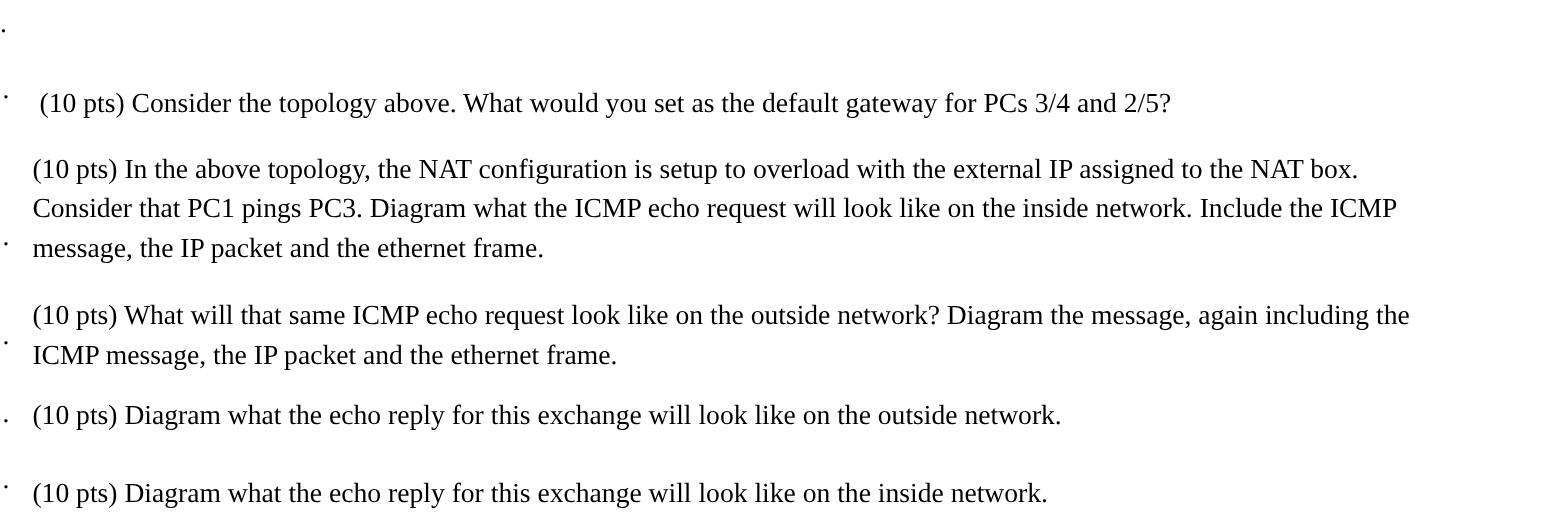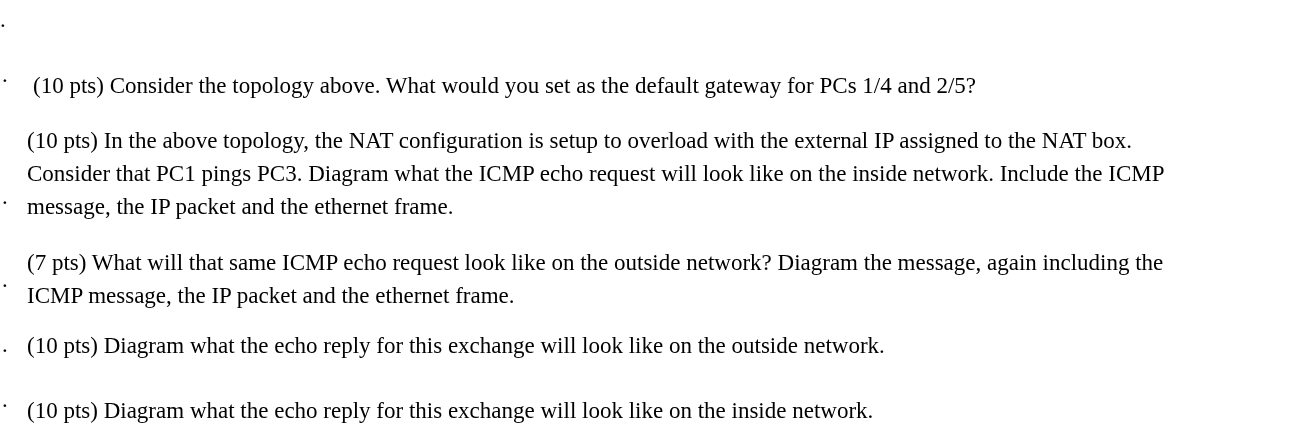--- a/index.html
+++ b/index.html
@@ -37,33 +37,33 @@
   #q3 { top: 180px; }
   #q4 { top: 263px; }
   #q5 { top: 328px; }
   #q6 { top: 383px; }
 </style>
 </head>
 <body>
 
 <div id="q1" class="question">
   <span class="marker">.</span>
-  <span>(10 pts) Consider the topology above. What would you set as the default gateway for PCs 1/4 and 2/5?</span>
+  <span>(10 pts) Consider the topology above. What would you set as the default gateway for PCs 3/4 and 2/5?</span>
 </div>
 
 <div id="q2" class="question">
   <span class="marker">.</span>
   <span>(10 pts) In the above topology, the NAT configuration is setup to overload with the external IP assigned to the NAT box.
 Consider that PC1 pings PC3. Diagram what the ICMP echo request will look like on the inside network. Include the ICMP
 message, the IP packet and the ethernet frame.</span>
 </div>
 
 <div id="q3" class="question">
   <span class="marker">.</span>
-  <span>(7 pts) What will that same ICMP echo request look like on the outside network? Diagram the message, again including the
+  <span>(10 pts) What will that same ICMP echo request look like on the outside network? Diagram the message, again including the
 ICMP message, the IP packet and the ethernet frame.</span>
 </div>
 
 <div id="q4" class="question">
   <span class="marker">.</span>
   <span>(10 pts) Diagram what the echo reply for this exchange will look like on the outside network.</span>
 </div>
 
 <div id="q5" class="question">
   <span class="marker">.</span>

